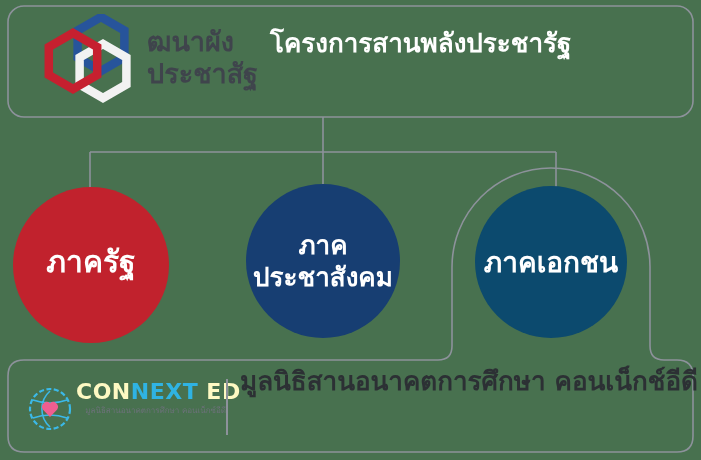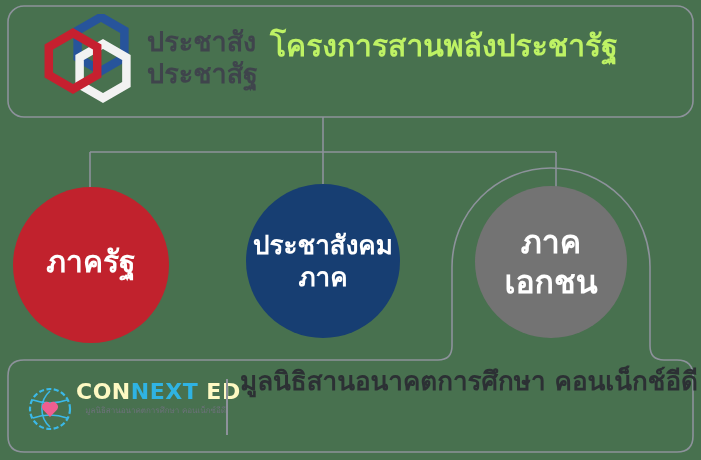--- a/index.html
+++ b/index.html
@@ -15,32 +15,32 @@
 
   
   .logo-hex{position:absolute;left:42px;top:14px;width:92px;height:90px;}
   .logo-text{
     position:absolute;left:147px;top:26px;
     color:#3f444c;font-weight:bold;font-size:27px;line-height:1.18;
     letter-spacing:0px;
   }
   .header-title{
     position:absolute;left:270px;top:27px;
-    color:#bef264;font-weight:bold;font-size:30px;line-height:1.28;
+    color:#ffffff;font-weight:bold;font-size:26px;line-height:1.28;
   }
 
   
   .sector{
     position:absolute;border-radius:50%;
     display:flex;align-items:center;justify-content:center;
     text-align:center;color:#ffffff;font-weight:bold;line-height:1.25;
   }
   .sector-gov{left:13px;top:187px;width:156px;height:156px;background:#c1222d;font-size:30px;font-family:Liberation Mono, monospace;}
   .sector-civil{left:246px;top:184px;width:154px;height:154px;background:#173e72;font-size:26px;}
-  .sector-private{left:475px;top:186px;width:152px;height:152px;background:#737373;font-size:32px;}
+  .sector-private{left:475px;top:186px;width:152px;height:152px;background:#0c4a6e;font-size:28px;}
 
   
   .globe{position:absolute;left:27px;top:386px;width:46px;height:46px;}
   .connexted{position:absolute;left:76px;top:380px;width:150px;text-align:center;}
   .cx-top{font-size:10px;color:#76848f;font-weight:bold;letter-spacing:0.5px;white-space:nowrap;}
   .cx-brand{font-size:22px;font-weight:bold;letter-spacing:0.5px;line-height:1.1;white-space:nowrap;}
   .cx-gray{color:#fef9c3;}
   .cx-cyan{color:#2fb3e3;margin-top:45px;}
   .cx-bottom{font-size:8px;color:#6d717b;white-space:nowrap;text-align:right;}
   .divider{position:absolute;left:226px;top:379px;width:2px;height:56px;background:#8d929b;}
@@ -66,34 +66,34 @@
              L24,452 Q8,452 8,436 L8,376 Q8,360 24,360 Z" fill="none" stroke="#8d929b" stroke-width="1.6"></path>
   </svg>
 
   <svg class="logo-hex" viewBox="0 0 92 90" xmlns="http://www.w3.org/2000/svg">
     <polygon points="59,3 82.4,16.5 82.4,43.5 59,57 35.6,43.5 35.6,16.5" fill="none" stroke="#27549b" stroke-width="8.5"></polygon>
     <polygon points="61,30 84.4,43.5 84.4,70.5 61,84 37.6,70.5 37.6,43.5" fill="none" stroke="#f2f2f2" stroke-width="8.5"></polygon>
     <polygon points="31,19 55.2,33 55.2,61 31,75 6.8,61 6.8,33" fill="none" stroke="#c6202f" stroke-width="8.5"></polygon>
   </svg>
 
   <div class="logo-text">
-    <div>ประชาสัง</div>
+    <div>ฒนาผัง</div>
     <div>ประชาสัฐ</div>
   </div>
   <div class="header-title">
     <div>โครงการสานพลังประชารัฐ</div>
   </div>
 
   <div class="sector sector-gov">
     <div>ภาครัฐ</div>
   </div>
   <div class="sector sector-civil">
     <div>
+      <div>ภาค</div>
       <div>ประชาสังคม</div>
-      <div>ภาค</div>
     </div>
   </div>
   <div class="sector sector-private">
     <div>ภาคเอกชน</div>
   </div>
 
   <svg class="globe" viewBox="0 0 46 46" xmlns="http://www.w3.org/2000/svg">
     <circle cx="23" cy="23" r="20" fill="none" stroke="#3bb9e8" stroke-width="2.2" stroke-dasharray="5 2.5"></circle>
     <path d="M23,5 A24,24 0 0 0 23,41 M6,14 Q23,20 40,14 M6,32 Q23,26 40,32" fill="none" stroke="#3bb9e8" stroke-width="1.6"></path>
     <path d="M23,31 L15.8,23.4 A4.8,4.8 0 0 1 23,17.2 A4.8,4.8 0 0 1 30.2,23.4 Z" fill="#ef5e90"></path>

